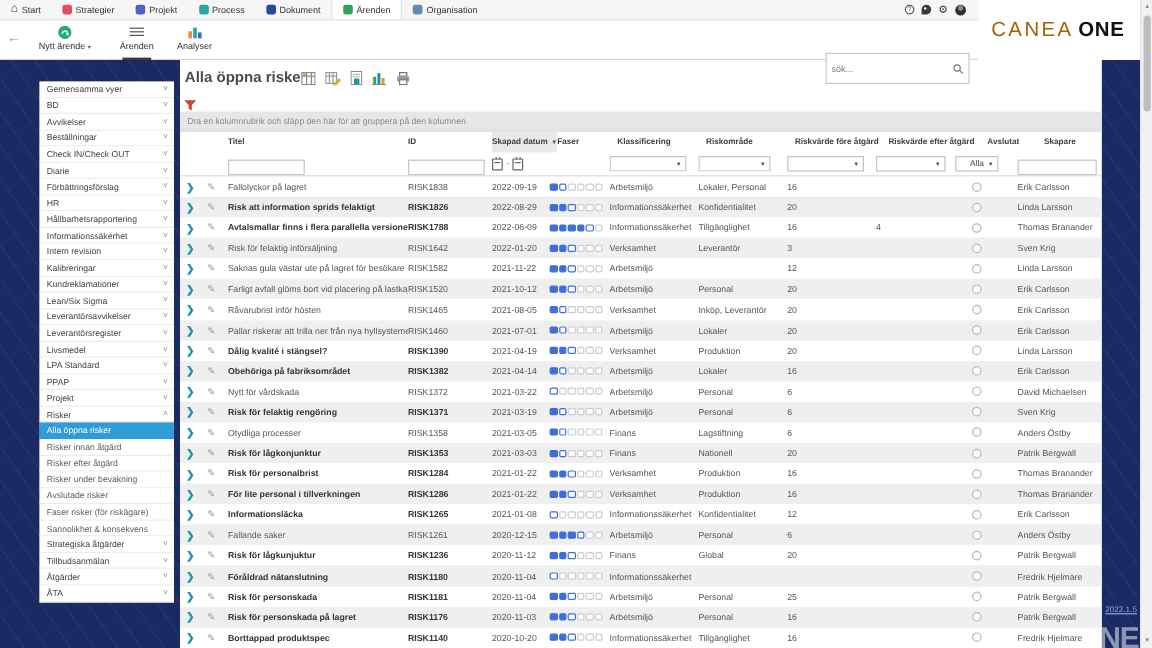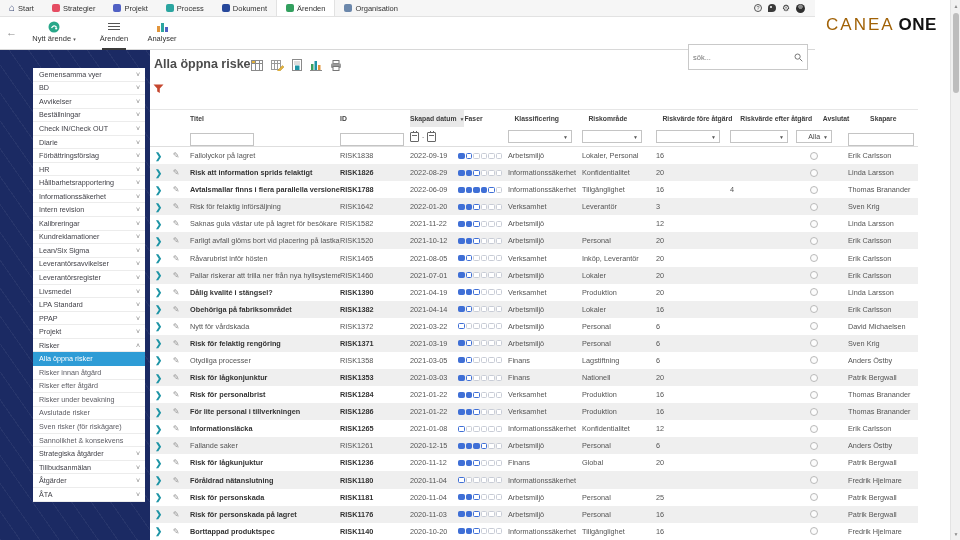--- a/index.html
+++ b/index.html
@@ -207,20 +207,24 @@
         </svg>
     </div>
   </div>
 
   <div class="logo-block">
     <span class="logo-light">CANEA</span>
     <span class="logo-bold">ONE</span>
   </div>
 
   <div class="left-band navy"></div>
+  <div class="right-strip navy">
+    <span class="version-link">2022.1.5</span>
+    <span class="watermark">NE</span>
+  </div>
 
   <nav class="side-panel" id="sidebar-list">
       <div class="side-item">
         <span>Gemensamma vyer</span>
         <span class="chev">˅</span>
       </div>
       <div class="side-item">
         <span>BD</span>
         <span class="chev">˅</span>
       </div>
@@ -309,21 +313,21 @@
       <div class="side-item child">
         <span>Risker efter åtgärd</span>
       </div>
       <div class="side-item child">
         <span>Risker under bevakning</span>
       </div>
       <div class="side-item child">
         <span>Avslutade risker</span>
       </div>
       <div class="side-item child">
-        <span>Sven risker (för riskägare)</span>
+        <span>Faser risker (för riskägare)</span>
       </div>
       <div class="side-item child">
         <span>Sannolikhet &amp; konsekvens</span>
       </div>
       <div class="side-item">
         <span>Strategiska åtgärder</span>
         <span class="chev">˅</span>
       </div>
       <div class="side-item">
         <span>Tillbudsanmälan</span>
@@ -385,20 +389,21 @@
           </svg>
       </span>
     </div>
 
     <span class="funnel">
       <svg width="11" height="10">
           <path d="M0.5 0.5 H10.5 L6.8 4.5 V9 L4.2 7.6 V4.5 Z" fill="#c5472f"></path>
         </svg>
     </span>
 
+    <div class="group-bar">Dra en kolumnrubrik och släpp den här för att gruppera på den kolumnen</div>
 
     <div class="thead">
       <div class="c-exp"></div>
       <div class="c-edit"></div>
       <div class="c-title">Titel</div>
       <div class="c-id">ID</div>
       <div class="c-date">
         <span>Skapad datum</span>
           <span class="sort-caret">▼</span>
       </div>

